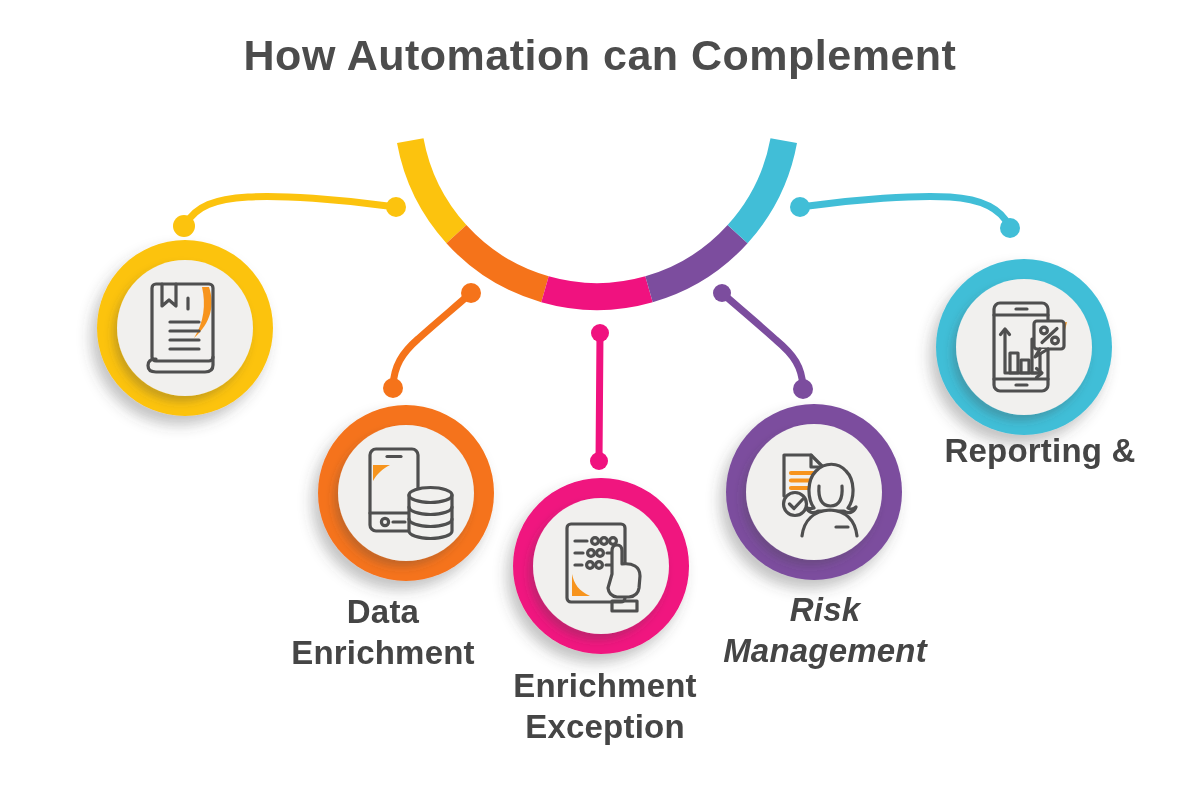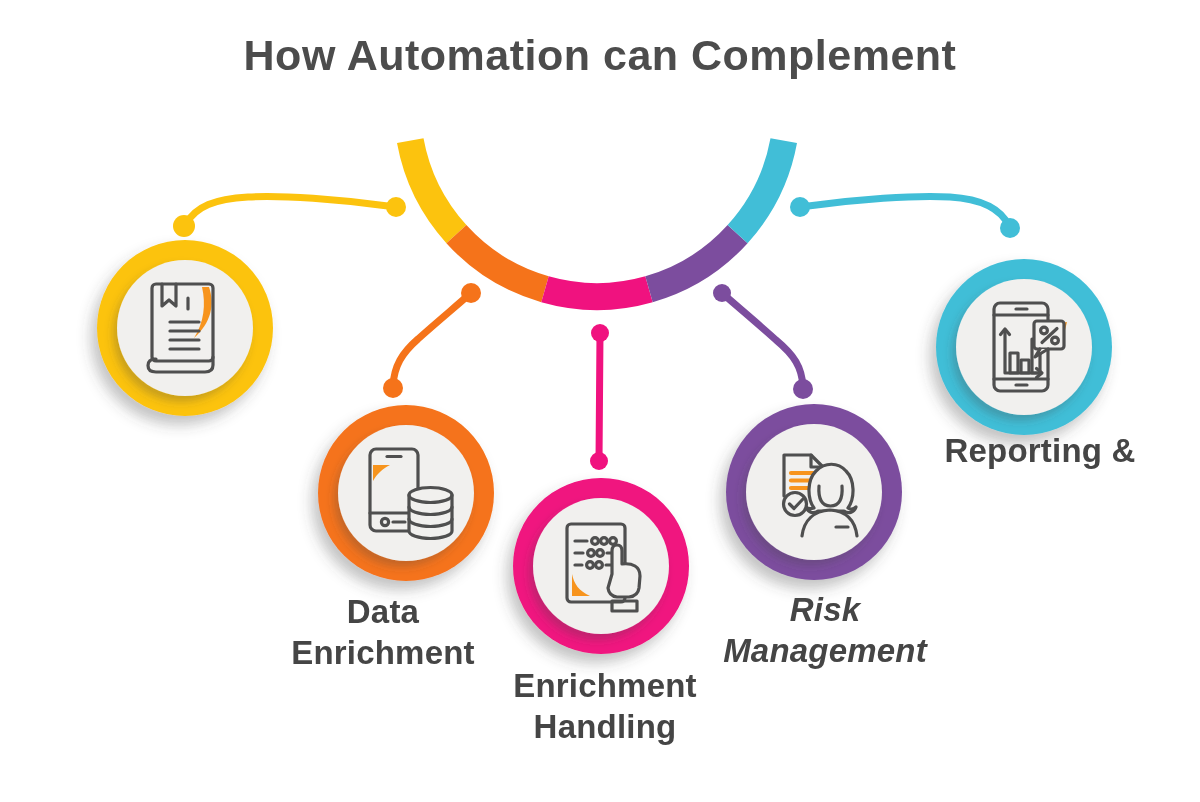--- a/index.html
+++ b/index.html
@@ -182,21 +182,21 @@
       </g>
     </g>
   </svg>
 
   <div class="node-label lbl-data">
     <span>Data</span>
     <span>Enrichment</span>
   </div>
   <div class="node-label lbl-exception">
     <span>Enrichment</span>
-    <span>Handling</span>
+    <span>Exception</span>
   </div>
   <div class="node-label lbl-risk">
     <span>Risk</span>
     <span>Management</span>
   </div>
   <div class="node-label lbl-reporting">
     <span>Reporting &amp;</span>
   </div>
 
 </div>

